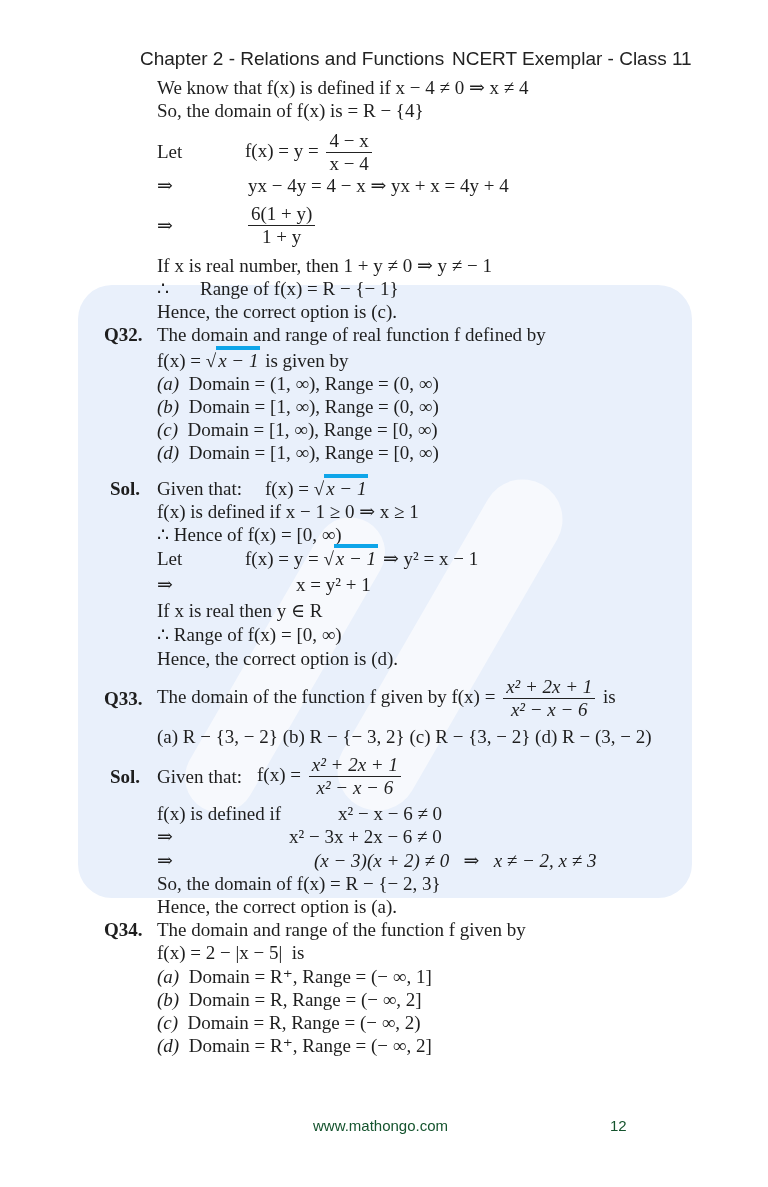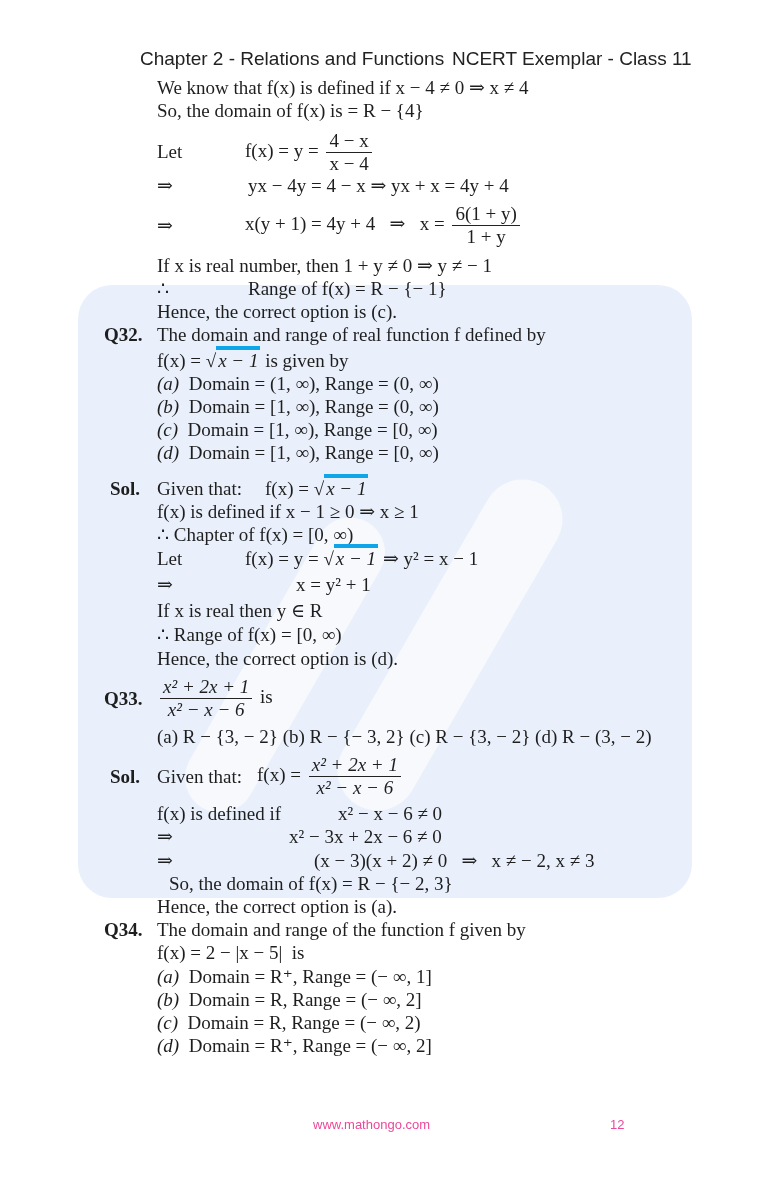--- a/index.html
+++ b/index.html
@@ -4,21 +4,21 @@
 <style>
   html, body { margin:0; padding:0; }
   body { width:768px; height:1187px; background:#ffffff; position:relative; overflow:hidden;
          font-family:"Liberation Serif","DejaVu Serif",serif; color:#1e1e1e; }
   .wm-box { position:absolute; left:78px; top:285px; width:614px; height:613px;
             background:#e9f0fb; border-radius:34px; }
   .wm-stroke { position:absolute; background:#f7f9fd; border-radius:40px; transform:rotate(30deg); }
   .hdr { position:absolute; top:48px; font-family:"Liberation Sans","DejaVu Sans",sans-serif;
          font-size:19px; color:#222; }
   .ftr { position:absolute; top:1117px; font-family:"Liberation Sans","DejaVu Sans",sans-serif;
-         font-size:13px; color:#ec4899; }
+         font-size:15px; color:#14532d; }
   .ln { position:absolute; font-size:19px; line-height:22px; white-space:nowrap; }
   .lbl { position:absolute; font-size:19px; font-weight:bold; line-height:22px; }
   i, .it { font-style:italic; }
   .frac { display:inline-block; vertical-align:middle; text-align:center; margin:0 3px; }
   .frac .n { display:block; border-bottom:1px solid #222; padding:0 3px; line-height:22px; }
   .frac .d { display:block; padding:0 3px; line-height:22px; }
   .sqrt { border-top:4px solid #0ea5e9; padding:0 2px; }
 </style>
 </head>
 <body>
@@ -37,29 +37,28 @@
   <span>f(x) = y =</span>
   <span class="frac">
     <span class="n">4 − x</span>
     <span class="d">x − 4</span>
   </span>
 </div>
 <div class="ln" style="left:157px;top:175px;">⇒</div>
 <div class="ln" style="left:248px;top:175px;">yx − 4y = 4 − x ⇒ yx + x = 4y + 4</div>
 <div class="ln" style="left:157px;top:215px;">⇒</div>
 <div class="ln" style="left:245px;top:203px;">
-  <span style="white-space:pre;">x(y + 1) = 4y + 4   ⇒   x =</span>
   <span class="frac">
     <span class="n">6(1 + y)</span>
     <span class="d">1 + y</span>
   </span>
 </div>
 <div class="ln" style="left:157px;top:255px;">If x is real number, then 1 + y ≠ 0 ⇒ y ≠ − 1</div>
 <div class="ln" style="left:157px;top:278px;">∴</div>
-<div class="ln" style="left:200px;top:278px;margin-left:48px;">Range of f(x) = R − {− 1}</div>
+<div class="ln" style="left:200px;top:278px;">Range of f(x) = R − {− 1}</div>
 <div class="ln" style="left:157px;top:301px;">Hence, the correct option is (c).</div>
 
 <div class="lbl" style="left:104px;top:324px;">Q32.</div>
 <div class="ln" style="left:157px;top:324px;">The domain and range of real function f defined by</div>
 <div class="ln" style="left:157px;top:350px;">
   <span>f(x) =</span>
   √<span class="sqrt it">x − 1</span>
   <span>is given by</span>
 </div>
 <div class="ln" style="left:157px;top:373px;"><span class="it">(a)</span>&nbsp; <span>Domain = (1, ∞), Range = (0, ∞)</span></div>
@@ -67,35 +66,36 @@
 <div class="ln" style="left:157px;top:419px;"><span class="it">(c)</span>&nbsp; <span>Domain = [1, ∞), Range = [0, ∞)</span></div>
 <div class="ln" style="left:157px;top:442px;"><span class="it">(d)</span>&nbsp; <span>Domain = [1, ∞), Range = [0, ∞)</span></div>
 
 <div class="lbl" style="left:110px;top:478px;">Sol.</div>
 <div class="ln" style="left:157px;top:478px;">Given that:</div>
 <div class="ln" style="left:265px;top:478px;">
   <span>f(x) =</span>
   √<span class="sqrt it">x − 1</span>
 </div>
 <div class="ln" style="left:157px;top:501px;">f(x) is defined if x − 1 ≥ 0 ⇒ x ≥ 1</div>
-<div class="ln" style="left:157px;top:524px;">∴ Chapter of f(x) = [0, ∞)</div>
+<div class="ln" style="left:157px;top:524px;">∴ Hence of f(x) = [0, ∞)</div>
 <div class="ln" style="left:157px;top:548px;">Let</div>
 <div class="ln" style="left:245px;top:548px;">
   <span>f(x) = y =</span>
   √<span class="sqrt it">x − 1</span>
   <span>⇒ y² = x − 1</span>
 </div>
 <div class="ln" style="left:157px;top:574px;">⇒</div>
 <div class="ln" style="left:296px;top:574px;">x = y² + 1</div>
 <div class="ln" style="left:157px;top:600px;">If x is real then y ∈ R</div>
 <div class="ln" style="left:157px;top:624px;">∴ Range of f(x) = [0, ∞)</div>
 <div class="ln" style="left:157px;top:648px;">Hence, the correct option is (d).</div>
 
 <div class="lbl" style="left:104px;top:688px;">Q33.</div>
 <div class="ln" style="left:157px;top:676px;">
+  <span>The domain of the function f given by f(x) =</span>
   <span class="frac">
     <span class="n it">x² + 2x + 1</span>
     <span class="d it">x² − x − 6</span>
   </span>
   <span>is</span>
 </div>
 <div class="ln" style="left:157px;top:726px;">(a)  R − {3, − 2}  (b)  R − {− 3, 2}  (c)  R − {3, − 2}  (d)  R − (3, − 2)</div>
 
 <div class="lbl" style="left:110px;top:766px;">Sol.</div>
 <div class="ln" style="left:157px;top:766px;">Given that:</div>
@@ -104,22 +104,22 @@
   <span class="frac">
     <span class="n it">x² + 2x + 1</span>
     <span class="d it">x² − x − 6</span>
   </span>
 </div>
 <div class="ln" style="left:157px;top:803px;">f(x) is defined if</div>
 <div class="ln" style="left:338px;top:803px;">x² − x − 6 ≠ 0</div>
 <div class="ln" style="left:157px;top:826px;">⇒</div>
 <div class="ln" style="left:289px;top:826px;">x² − 3x + 2x − 6 ≠ 0</div>
 <div class="ln" style="left:157px;top:850px;">⇒</div>
-<div class="ln" style="left:314px;top:850px;white-space:pre;">(x − 3)(x + 2) ≠ 0   ⇒   x ≠ − 2, x ≠ 3</div>
-<div class="ln" style="left:157px;top:873px;margin-left:12px;">So, the domain of f(x) = R − {− 2, 3}</div>
+<div class="ln" style="left:314px;top:850px;white-space:pre;font-style:italic;">(x − 3)(x + 2) ≠ 0   ⇒   x ≠ − 2, x ≠ 3</div>
+<div class="ln" style="left:157px;top:873px;">So, the domain of f(x) = R − {− 2, 3}</div>
 <div class="ln" style="left:157px;top:896px;">Hence, the correct option is (a).</div>
 
 <div class="lbl" style="left:104px;top:919px;">Q34.</div>
 <div class="ln" style="left:157px;top:919px;">The domain and range of the function f given by</div>
 <div class="ln" style="left:157px;top:942px;white-space:pre;">f(x) = 2 − |x − 5|  is</div>
 <div class="ln" style="left:157px;top:966px;"><span class="it">(a)</span>&nbsp; <span>Domain = R⁺, Range = (− ∞, 1]</span></div>
 <div class="ln" style="left:157px;top:989px;"><span class="it">(b)</span>&nbsp; <span>Domain = R, Range = (− ∞, 2]</span></div>
 <div class="ln" style="left:157px;top:1012px;"><span class="it">(c)</span>&nbsp; <span>Domain = R, Range = (− ∞, 2)</span></div>
 <div class="ln" style="left:157px;top:1035px;"><span class="it">(d)</span>&nbsp; <span>Domain = R⁺, Range = (− ∞, 2]</span></div>
 

